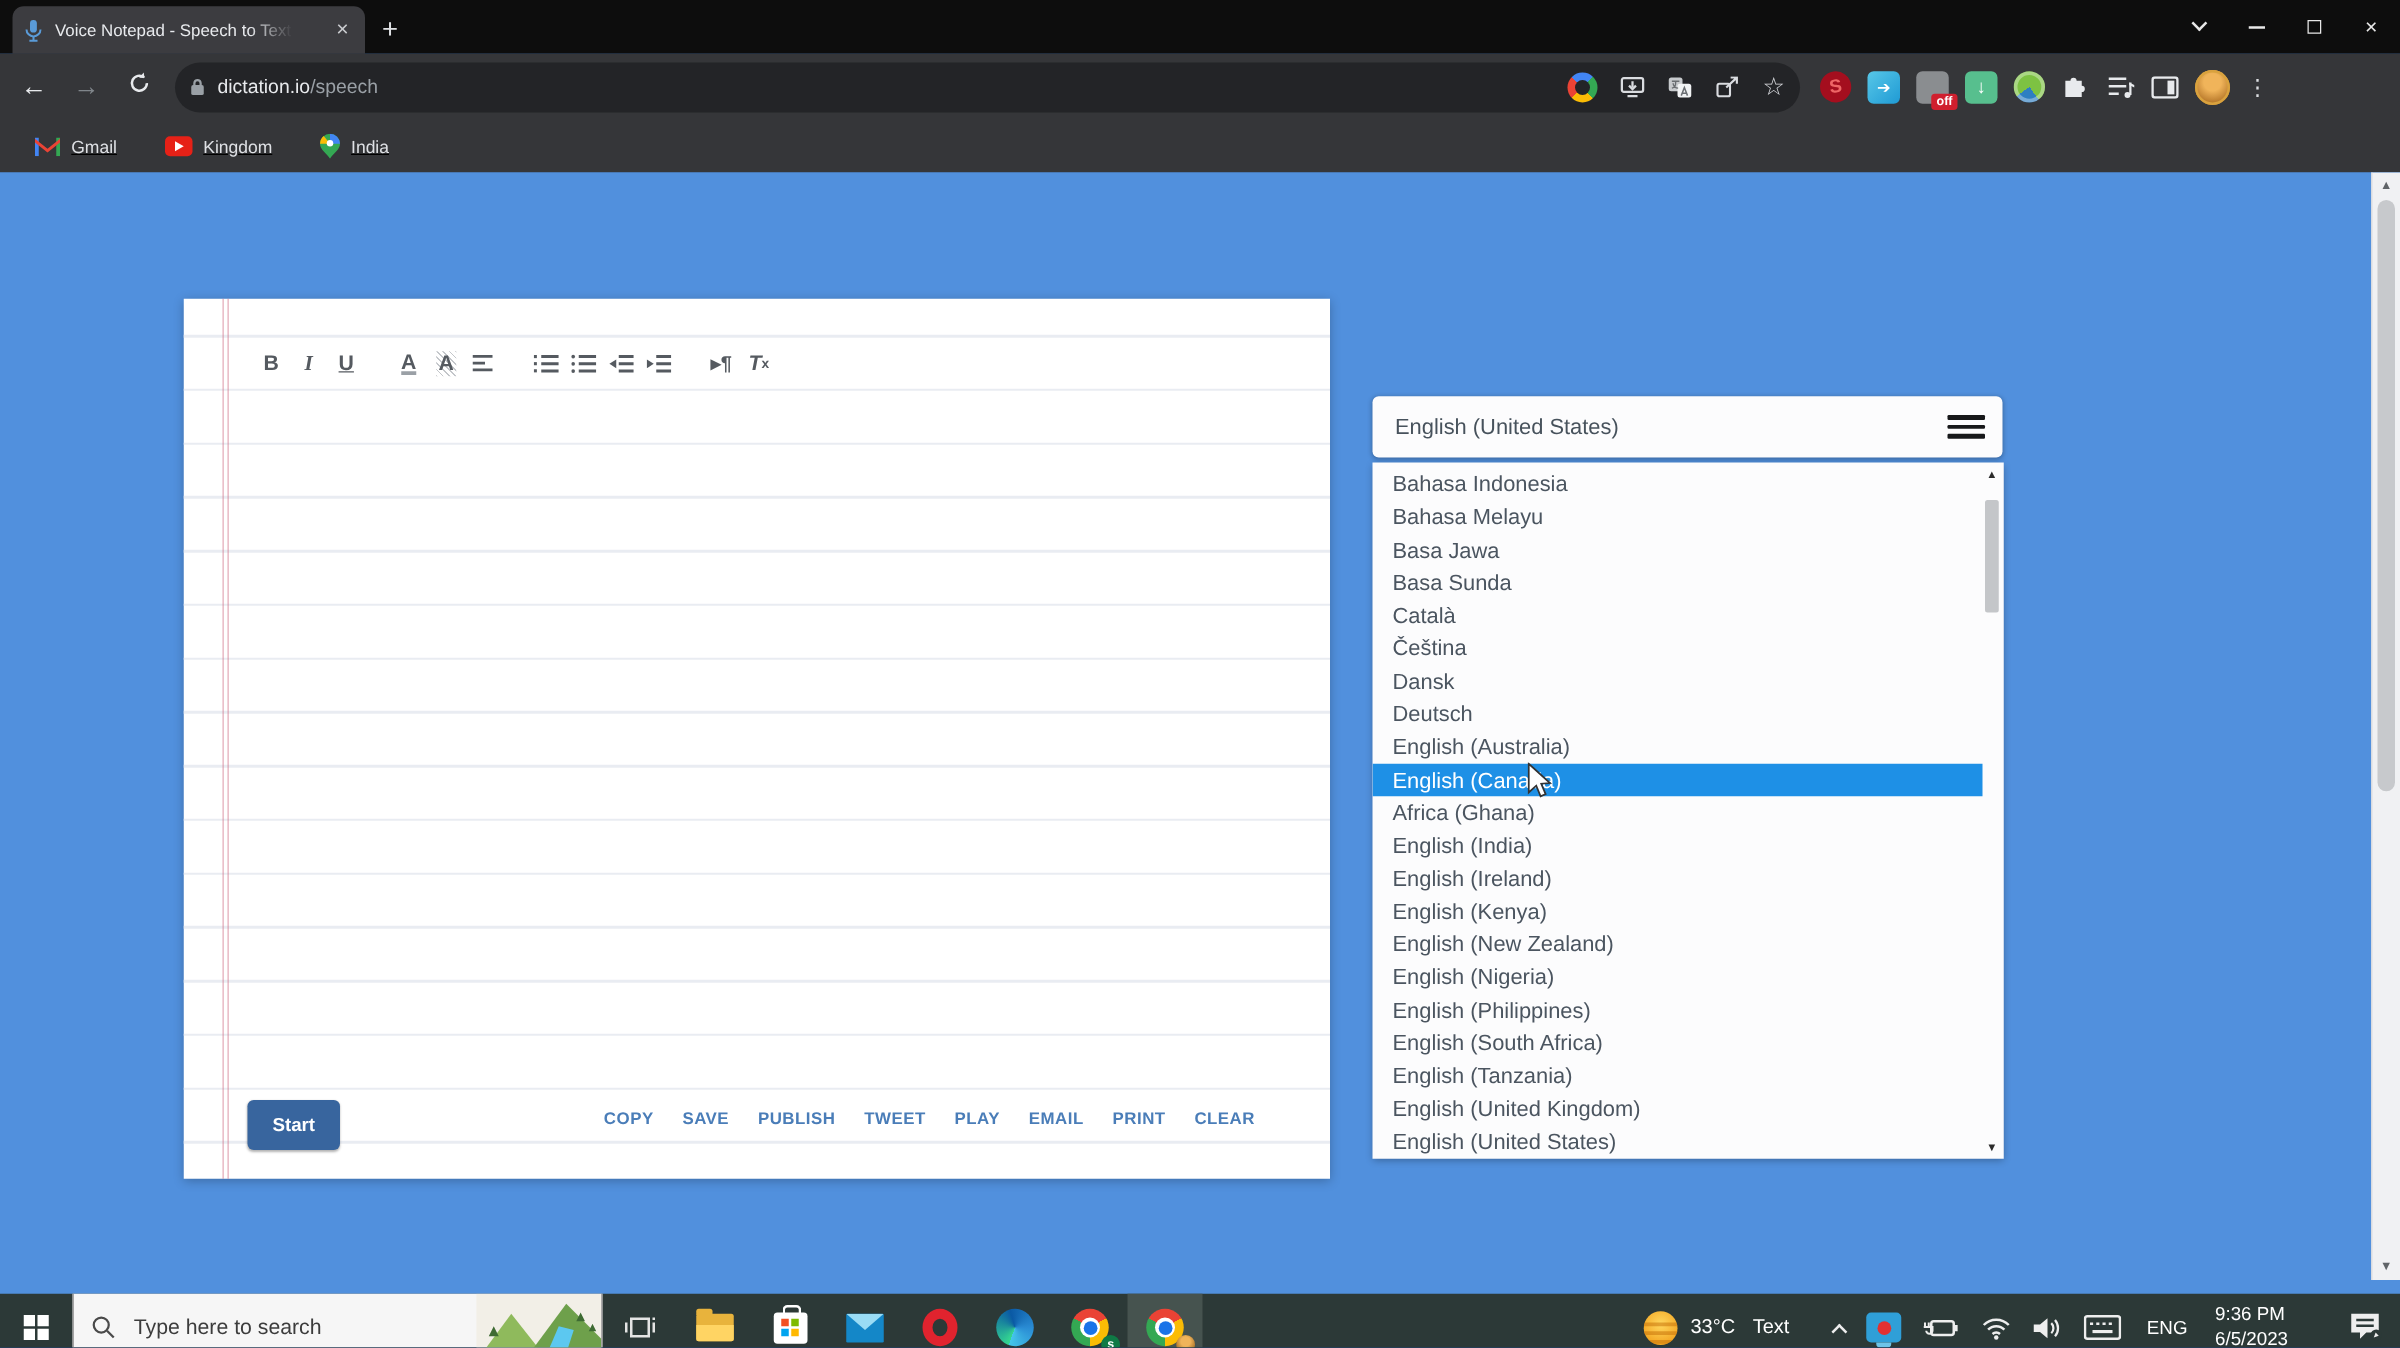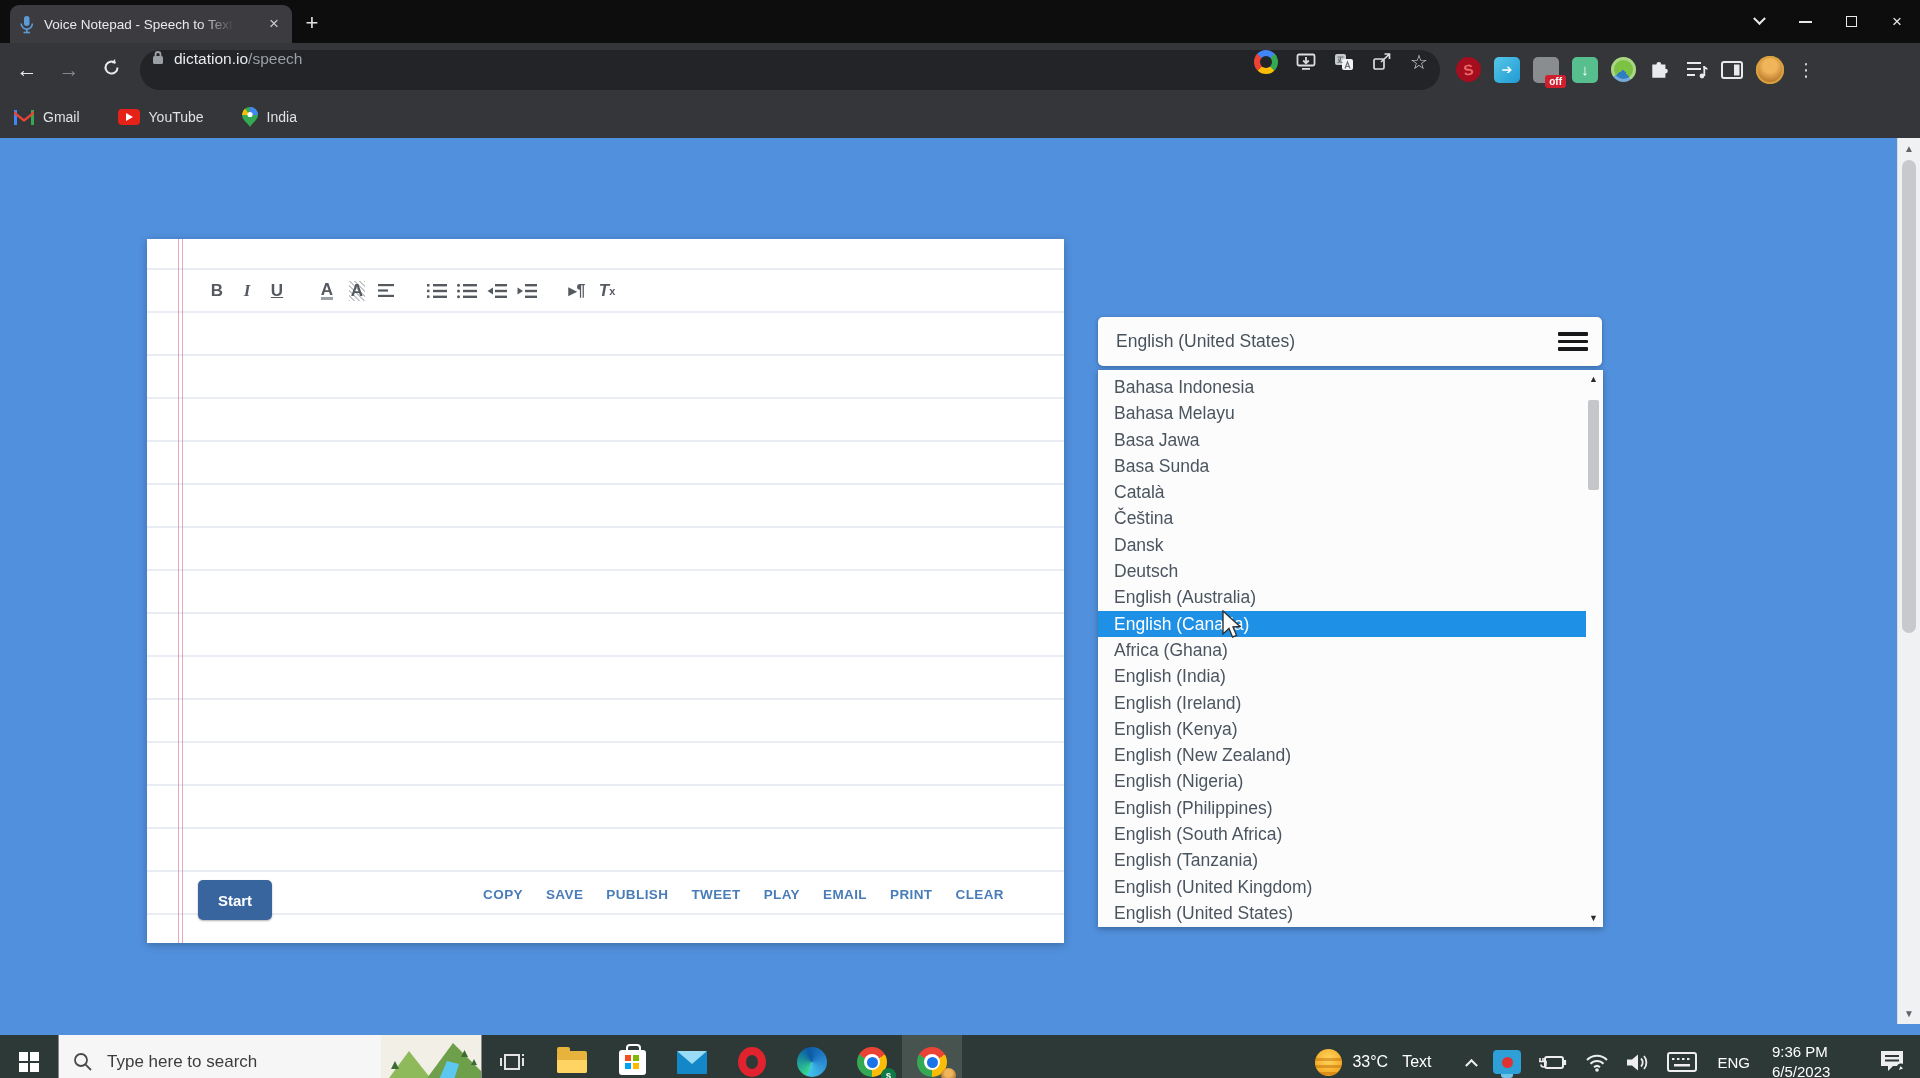--- a/index.html
+++ b/index.html
@@ -16,41 +16,41 @@
   .wc{width:46px;height:43px;display:flex;align-items:center;justify-content:center;color:#e8e8e8;font-size:17px;}
   .chev{width:9px;height:9px;border-right:2px solid #e8e8e8;border-bottom:2px solid #e8e8e8;transform:rotate(45deg) translate(-2px,-2px);}
   .minbar{width:13px;height:2px;background:#e8e8e8;}
   .restore{width:11px;height:11px;border:1.6px solid #e8e8e8;position:relative;background:#0d0d0d;}
   .restore:before{content:"";position:absolute;left:2px;top:-5px;width:11px;height:11px;border:1.6px solid #e8e8e8;z-index:-1;}
 
   
   .toolbar{position:absolute;left:0;top:43px;width:1920px;height:53px;background:#353639;display:flex;align-items:center;}
   .navbtn{width:30px;height:30px;margin-left:12px;color:#e8eaed;font-size:21px;line-height:30px;text-align:center;}
   .navbtn.fwd{color:#80868b;}
-  .omnibox{margin-left:14px;width:1300px;height:40px;background:#232427;border-radius:20px;display:flex;align-items:flex-start;padding:0 12px;}
+  .omnibox{margin-left:14px;width:1300px;height:40px;background:#232427;border-radius:20px;display:flex;align-items:center;padding:0 12px;}
   .urltext{font-size:15.5px;margin-left:10px;white-space:nowrap;}
   .urlhost{color:#e8eaed;}
   .urlpath{color:#9aa0a6;}
   .omni-icons{margin-left:auto;display:flex;align-items:center;gap:18px;}
   .ext-icons{display:flex;align-items:center;gap:13px;margin-left:16px;}
   .sq{width:26px;height:26px;border-radius:5px;position:relative;display:flex;align-items:center;justify-content:center;}
   .g-logo{width:24px;height:24px;border-radius:50%;background:conic-gradient(from -45deg,#4285f4 0 90deg,#34a853 0 180deg,#fbbc05 0 270deg,#ea4335 0 360deg);position:relative;}
   .g-logo:before{content:"";position:absolute;left:6px;top:6px;width:12px;height:12px;border-radius:50%;background:#232427;}
   .star{color:#dadce0;font-size:20px;line-height:20px;}
   .ext-s{width:25px;height:25px;border-radius:50%;background:#a40e1e;color:#e66;font-weight:bold;font-size:15px;display:flex;align-items:center;justify-content:center;transform:rotate(-8deg);}
   .ext-fdm{background:linear-gradient(135deg,#57c7e8,#1f9ad4);color:#fff;font-size:13px;}
   .ext-off{background:#8a8d90;}
   .badge-off{position:absolute;right:-7px;bottom:-5px;background:#d01f2e;color:#fff;font-size:10px;font-weight:bold;padding:1px 4px;border-radius:3px;line-height:11px;}
   .ext-green{background:#57bf8e;color:#fff;font-size:15px;font-weight:bold;}
   .ext-idm{width:25px;height:25px;border-radius:50%;background:conic-gradient(#7dc242 0 40%,#2e7fc2 0 65%,#7dc242 0 100%);box-shadow:inset 0 0 0 3px rgba(255,255,255,.35);}
   .avatar{width:28px;height:28px;border-radius:50%;background:radial-gradient(circle at 50% 35%,#f0b45a 0 30%,#b97a2c 70%,#7d4f18);box-shadow:inset 0 0 0 2px #d9a23e;}
   .kebab{color:#dadce0;font-size:18px;letter-spacing:0;line-height:16px;}
 
   
-  .bookmarks{position:absolute;left:0;top:96px;width:1920px;height:42px;background:#353639;display:flex;align-items:center;gap:38px;padding-left:14px;}
+  .bookmarks{position:absolute;left:0;top:96px;width:1920px;height:42px;background:#353639;display:flex;align-items:center;gap:38px;padding-left:28px;text-decoration:underline;}
   .bm{display:flex;align-items:center;gap:9px;}
   .bm-label{color:#dfe1e5;font-size:14px;}
   .yt-icon{width:22px;height:16px;background:#e62117;border-radius:4px;position:relative;}
   .yt-icon:before{content:"";position:absolute;left:8px;top:4px;border-left:7px solid #fff;border-top:4px solid transparent;border-bottom:4px solid transparent;}
 
   
   .content{position:absolute;left:0;top:138px;width:1920px;height:886px;background:#5190dd;}
 
   .notepad{position:absolute;left:147px;top:101px;width:917px;height:704px;background:#fff;
     background-image:repeating-linear-gradient(to bottom,transparent 0 41px,#e9ecf2 41px 43px);
@@ -242,21 +242,21 @@
     <div class="bm">
       <svg width="20" height="15" viewBox="0 0 20 15">
         <rect x="0" y="0" width="3" height="15" fill="#4285f4"></rect>
           <rect x="17" y="0" width="3" height="15" fill="#34a853"></rect>
         <path d="M0 1 L10 9 L20 1 L20 4 L10 12 L0 4 Z" fill="#ea4335"></path>
       </svg>
       <span class="bm-label">Gmail</span>
     </div>
     <div class="bm">
       <span class="yt-icon"></span>
-      <span class="bm-label">YouTube</span>
+      <span class="bm-label">Kingdom</span>
     </div>
     <div class="bm">
       <svg width="16" height="20" viewBox="0 0 16 20">
         <path d="M8 0 a8 8 0 0 1 8 8 c0 5 -6 8 -8 12 C6 16 0 13 0 8 A8 8 0 0 1 8 0 Z" fill="#34a853"></path>
         <path d="M8 0 a8 8 0 0 1 8 8 l-8 0 z" fill="#4285f4"></path>
         <path d="M0 8 a8 8 0 0 1 3-6.2 L8 8 Z" fill="#fbbc05"></path>
         <circle cx="8" cy="7.5" r="2.6" fill="#fff"></circle>
       </svg>
       <span class="bm-label">India</span>
     </div>

